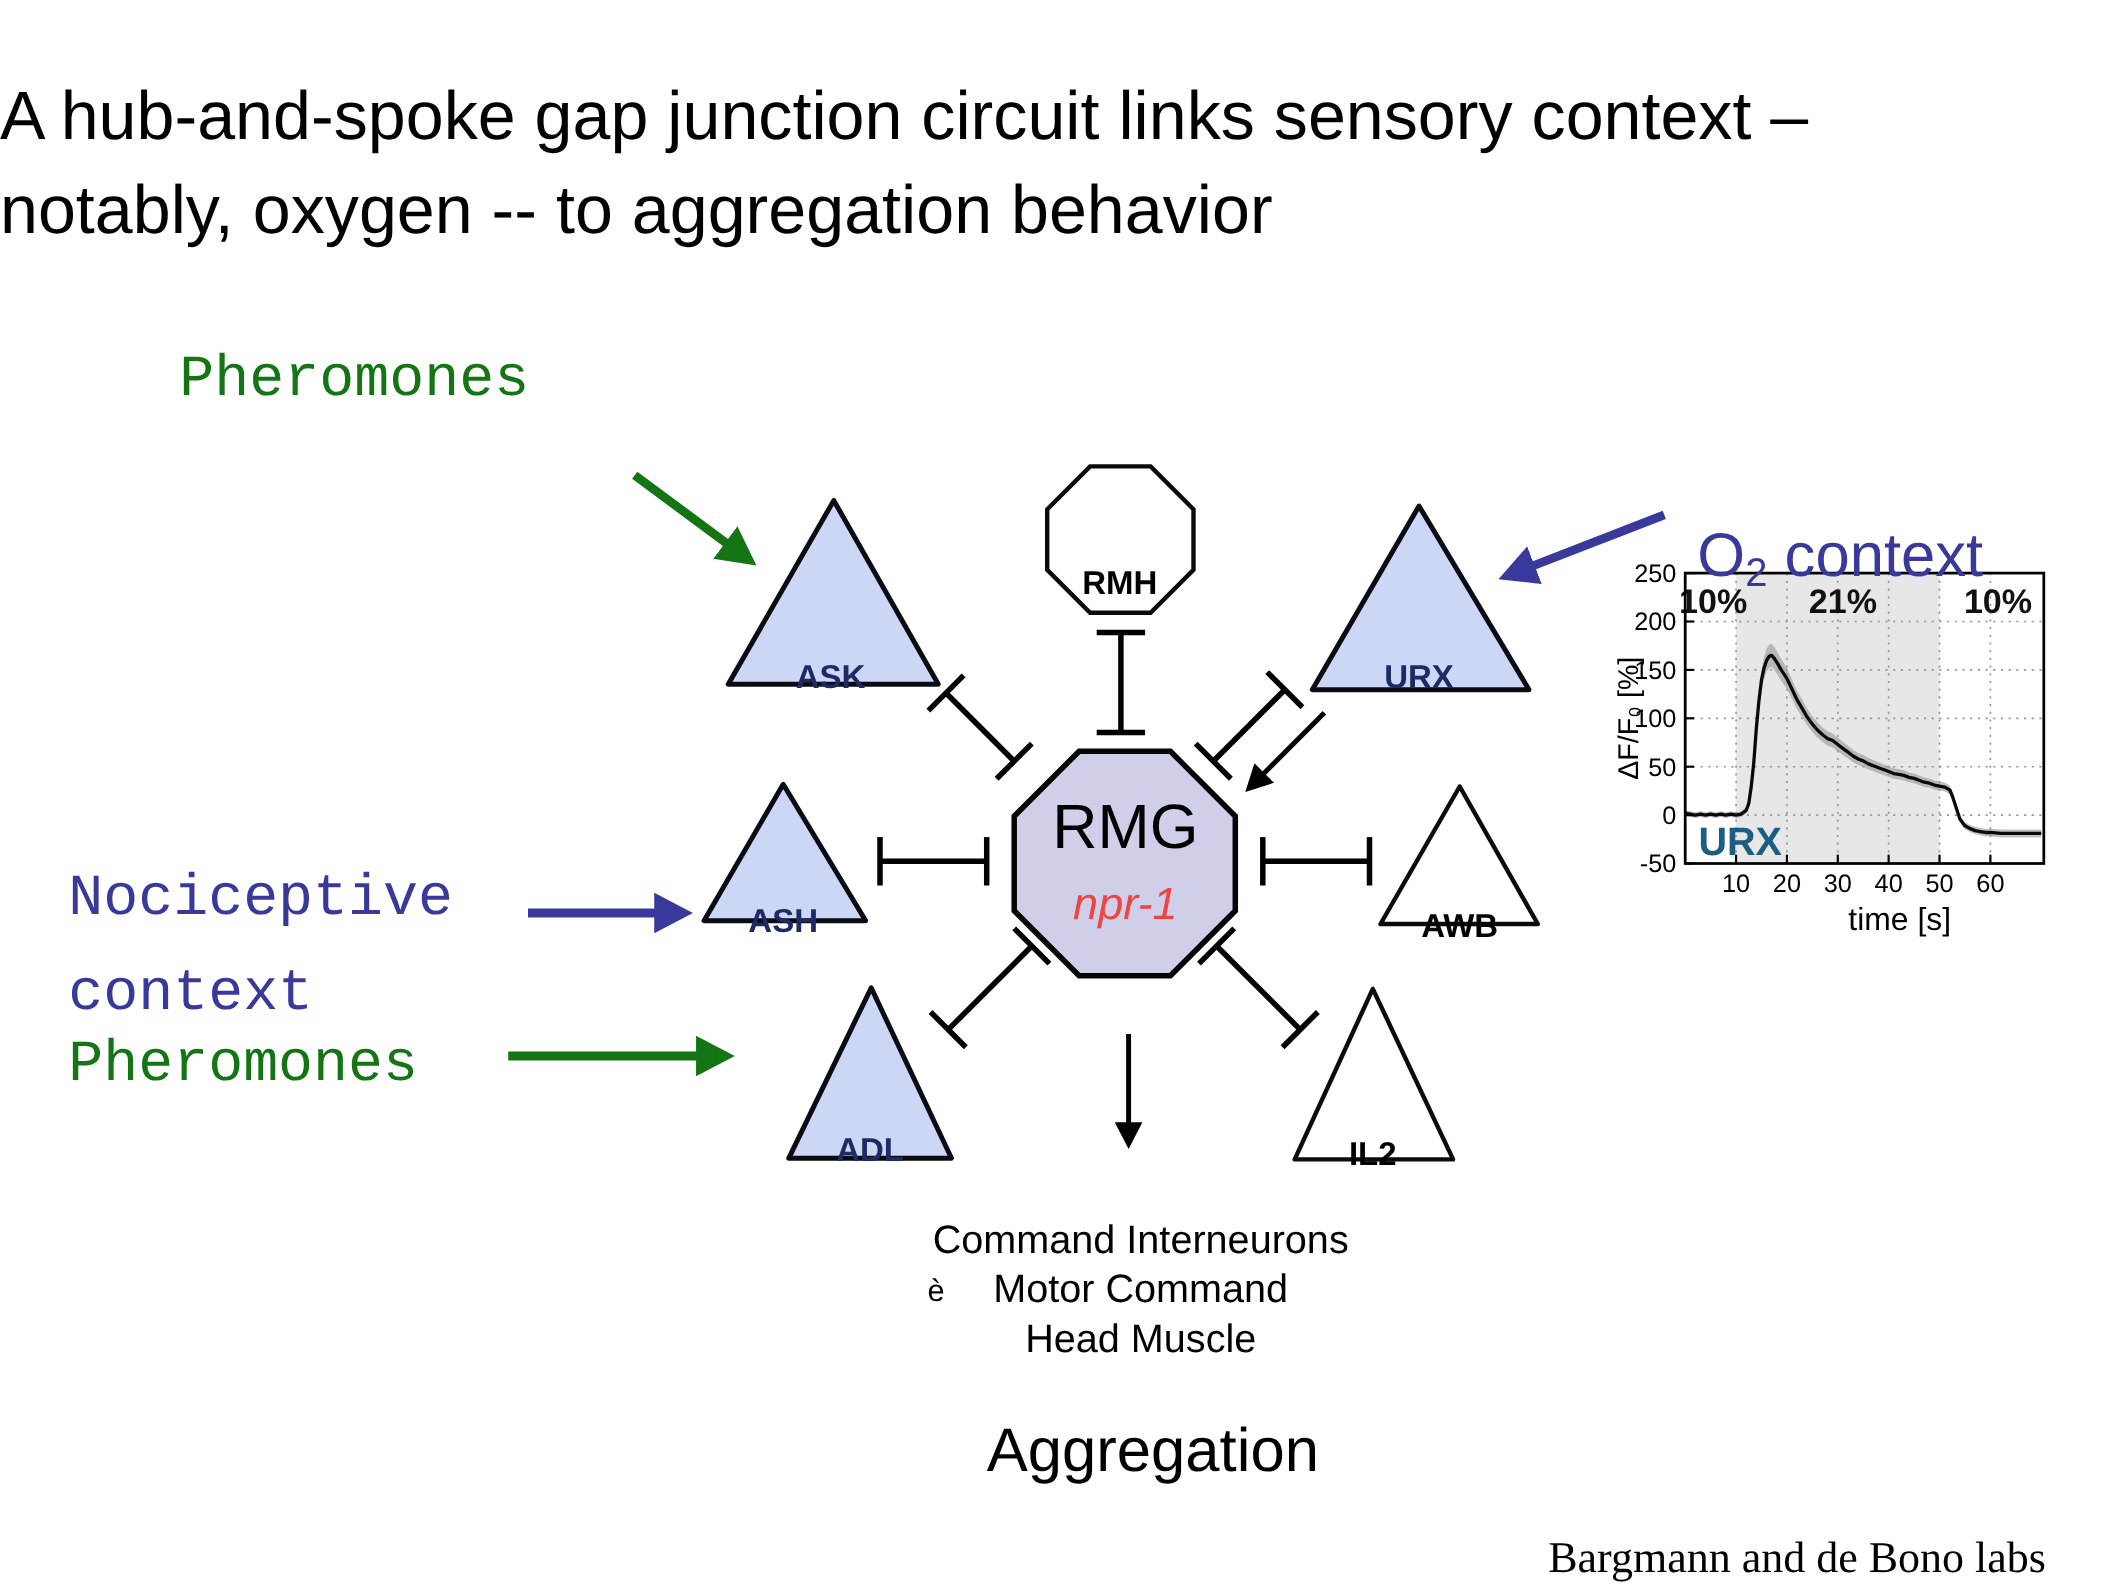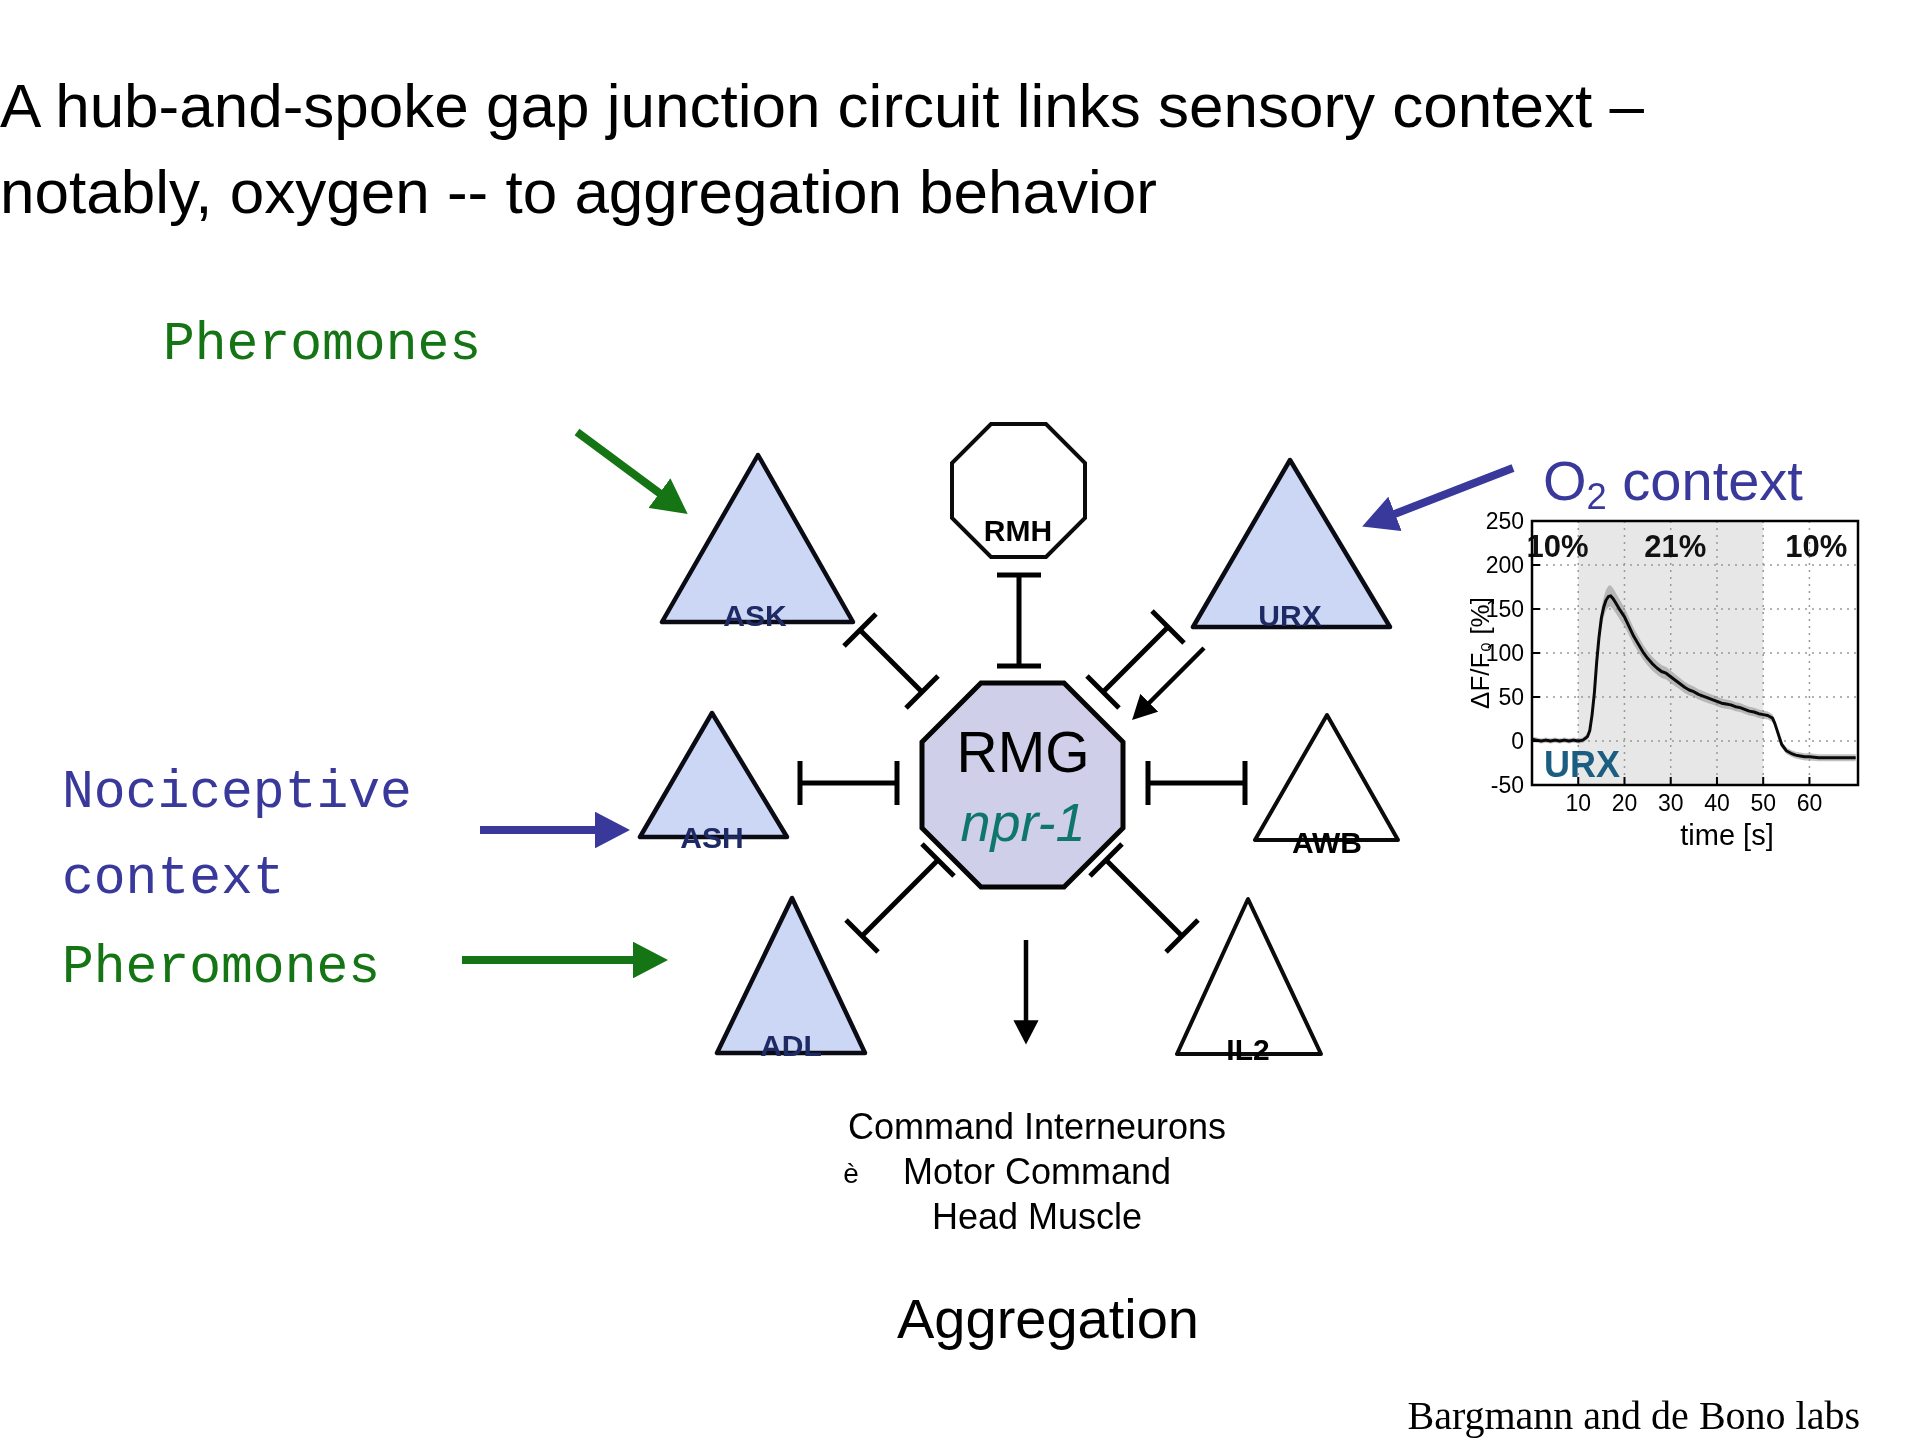--- a/index.html
+++ b/index.html
@@ -7,26 +7,26 @@
     position:relative; width:1920px; height:1440px; background:#ffffff;
     font-family:"Liberation Sans", sans-serif; overflow:hidden;
   }
   .stage svg.canvas { position:absolute; left:0; top:0; }
   .abs { position:absolute; white-space:nowrap; }
   .ctr { position:absolute; transform:translate(-50%,-50%); white-space:nowrap; }
   .title-line { position:absolute; left:0; width:1920px; text-align:left;
                 font-size:62px; color:#000; }
   .side-label { font-size:53px;font-family:Liberation Mono, monospace; }
   .green { color:var(--green); }
-  .blue  { color:var(--blue); }
+  .blue  { color:var(--blue);margin-top:24px; }
   .sub { font-size:0.65em; vertical-align:-0.25em; }
   .neuron-lbl { font-weight:bold; font-size:30px; color:var(--navy);margin-top:40px; }
   .neuron-lbl.black { color:#000; }
   .hub-line1 { font-size:57px; color:#000;text-align:center; }
-  .hub-line2 { font-size:54px; font-style:italic; color:#0f766e; }
+  .hub-line2 { font-size:41px; font-style:italic; color:#ef4444; }
   .outputs { position:absolute; left:787px; top:1104px; width:500px;
              text-align:center; font-size:36px; line-height:45px; color:#000; }
   .aggregation { font-size:56px; color:#000;margin-top:32px; }
   .credit { position:absolute; left:1100px; top:1392px; width:760px;
             text-align:right; font-size:40px; color:#000;font-family:Liberation Serif, serif; }
   .artifact { font-size:28px; color:#000; }
 
   
   .tri-filled { fill:var(--neuron-fill); stroke:#0b0b14; stroke-width:4.5; stroke-linejoin:round; }
   .tri-white  { fill:#ffffff; stroke:#0b0b0b; stroke-width:4; stroke-linejoin:round; }

